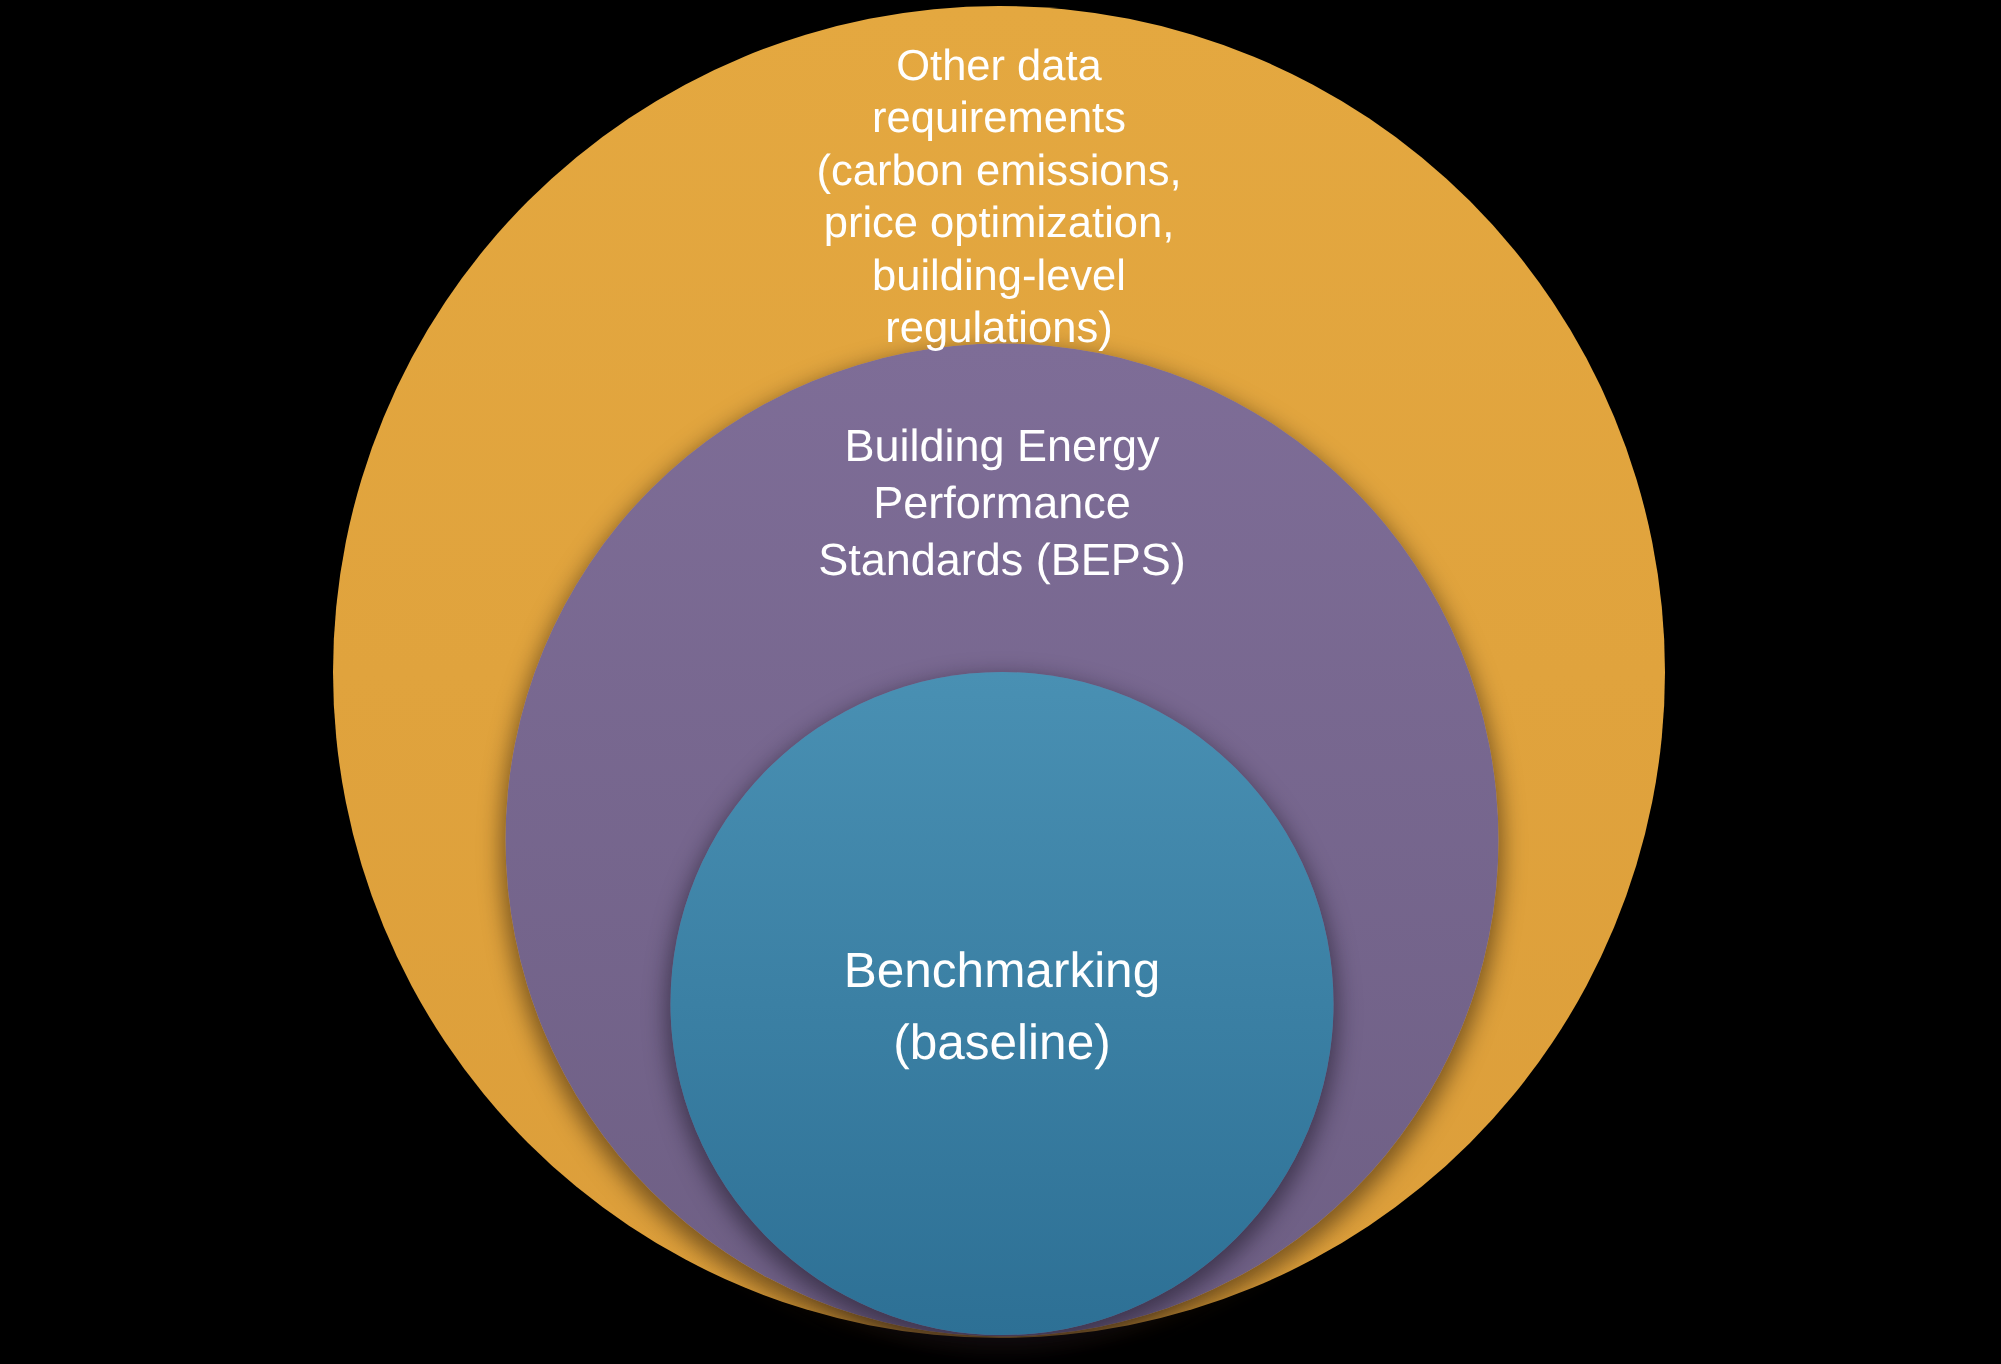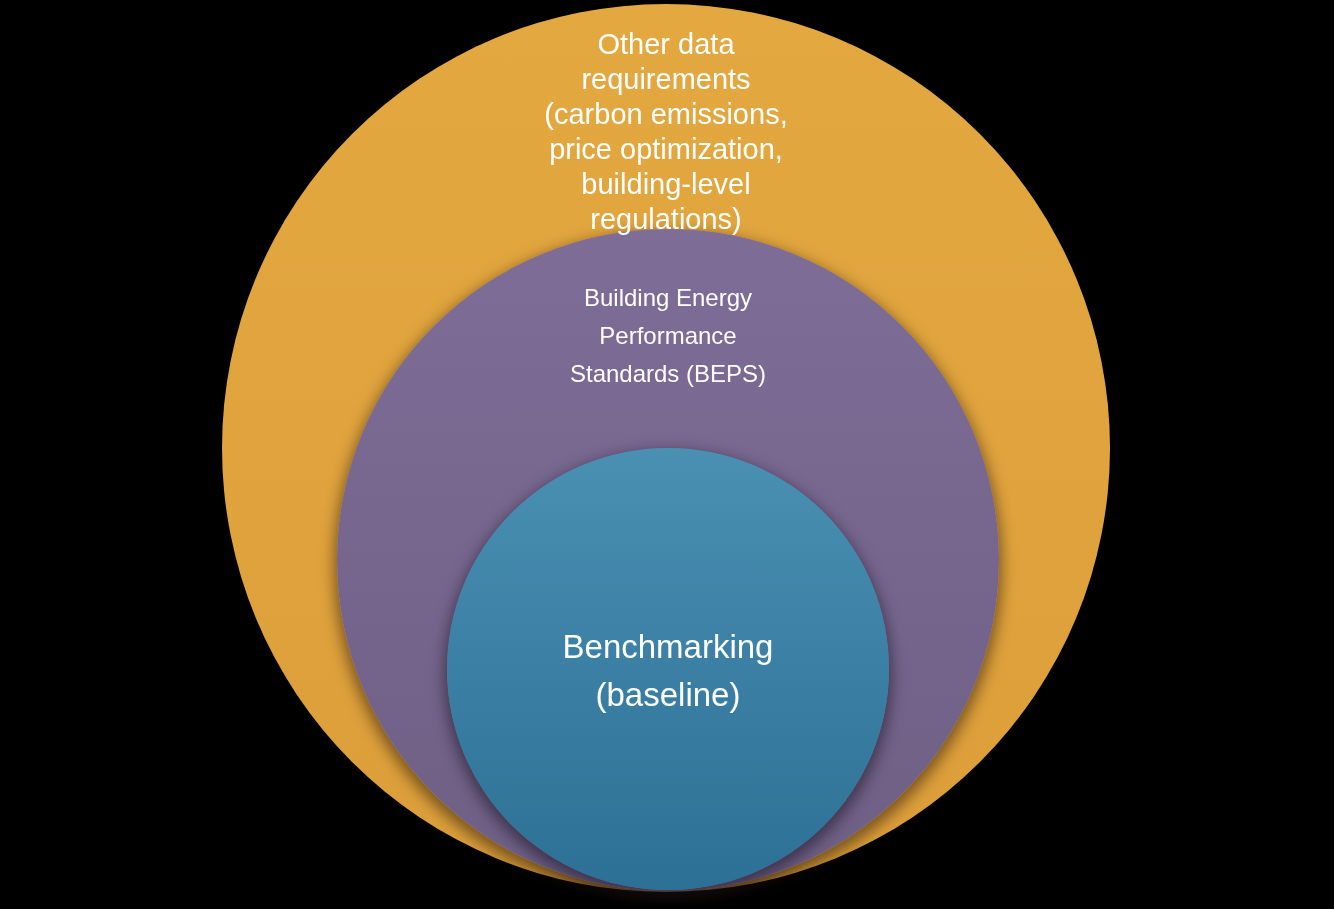--- a/index.html
+++ b/index.html
@@ -54,21 +54,21 @@
     left: 366px;
     top: 27px;
     width: 600px;
     font-size: 29px;
     line-height: 35px;
   }
   .label-middle {
     left: 418px;
     top: 279px;
     width: 500px;
-    font-size: 24px;
+    font-size: 30px;
     line-height: 38px;
   }
   .label-inner {
     left: 418px;
     top: 623px;
     width: 500px;
     font-size: 33px;
     line-height: 48px;
   }
 </style>

